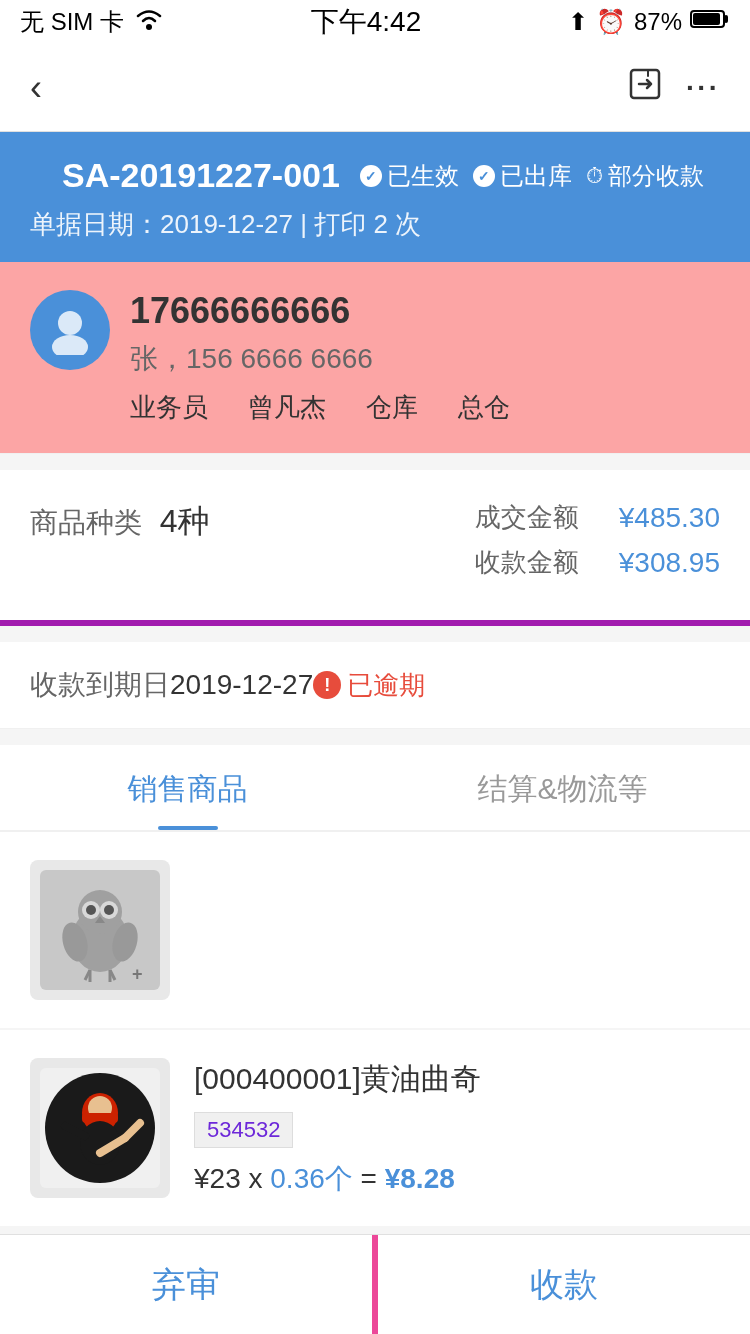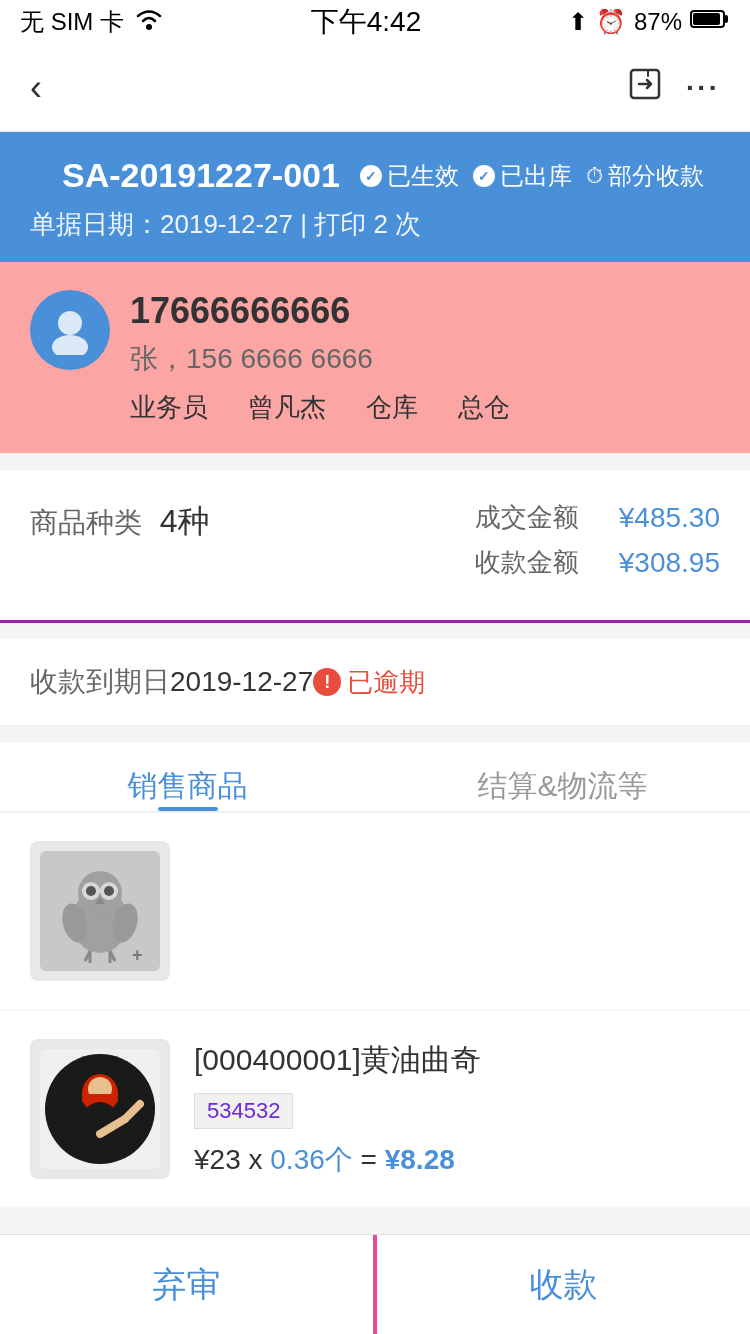--- a/index.html
+++ b/index.html
@@ -152,21 +152,21 @@
       font-size: 26px;
       color: #666;
     }
     .customer-meta span { color: #333; }
 
     
     .stats-section {
       background: #fff;
       padding: 30px;
       margin-top: 16px;
-      border-bottom: 3px solid #a21caf;
+      border-bottom: 6px solid #a21caf;
     }
     .stats-row {
       display: flex;
       justify-content: space-between;
       align-items: flex-start;
     }
     .stats-left { font-size: 28px; color: #666; }
     .stats-left-value { font-size: 32px; color: #333; font-weight: 500; margin-left: 10px; }
     .stats-right { text-align: right; }
     .stats-item {
@@ -216,21 +216,21 @@
       background: #fff;
       margin-top: 16px;
       border-bottom: 2px solid #f0f0f0;
     }
     .tabs-row {
       display: flex;
     }
     .tab-item {
       flex: 1;
       text-align: center;
-      padding: 24px 0 4px;
+      padding: 24px 0 20px;
       font-size: 30px;
       cursor: pointer;
       position: relative;
     }
     .tab-item.active { color: #4A90D9; }
     .tab-item.inactive { color: #999; }
     .tab-underline {
       position: absolute;
       bottom: 0;
       left: 50%;
@@ -300,21 +300,21 @@
       display: flex;
     }
     .bottom-btn {
       flex: 1;
       display: flex;
       align-items: center;
       justify-content: center;
       font-size: 34px;
       cursor: pointer;
     }
-    .bottom-btn.left { color: #4A90D9; border-right: 4px solid #ec4899; }
+    .bottom-btn.left { color: #4A90D9; border-right: 6px solid #ec4899; }
     .bottom-btn.right { color: #4A90D9; }
   </style>
 </head>
 <body>
 
 <div class="status-bar">
   <div class="status-bar-left">
     <span>无 SIM 卡</span>
     <span>
       <svg width="30" height="22" viewBox="0 0 30 22">

